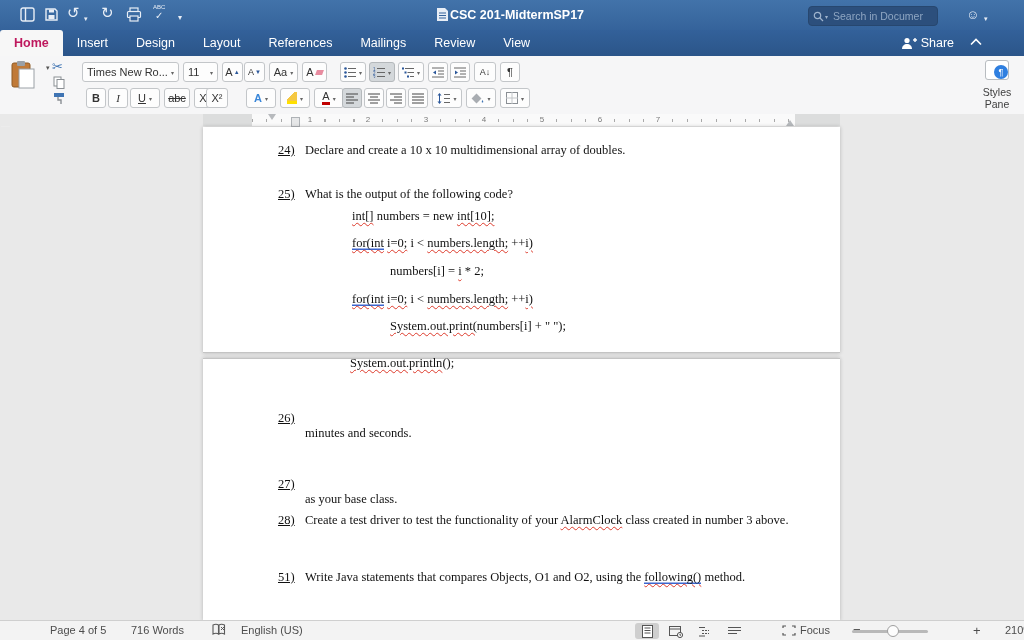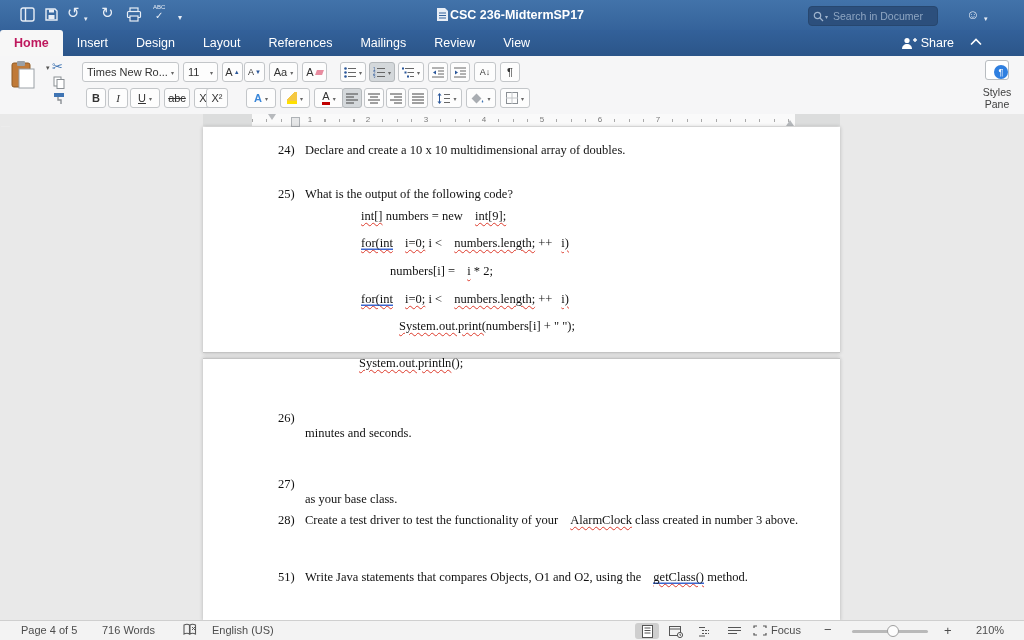--- a/index.html
+++ b/index.html
@@ -55,29 +55,29 @@
         transform:rotate(90deg);background:#ececec;}
   .tri-down{width:0;height:0;border-left:4px solid transparent;border-right:4px solid transparent;
             border-top:6px solid #b7babd;}
   .tri-up{width:0;height:0;border-left:4px solid transparent;border-right:4px solid transparent;
             border-bottom:6px solid #b7babd;}
   
   .docarea{position:absolute;left:0;top:127px;width:1024px;height:493px;background:#e9e9e9;}
   .page{position:absolute;left:203px;width:637px;background:#fff;box-shadow:0 0 4px rgba(0,0,0,.22);}
   .doctext{font-family:"Liberation Serif","DejaVu Serif",serif;font-size:12.5px;color:#111;line-height:15px;}
   .qrow{position:absolute;left:278px;white-space:nowrap;}
-  .qnum{display:inline-block;width:27px;}
+  .qnum{display:inline-block;width:27px;text-decoration:underline;}
   .codeline{position:absolute;white-space:nowrap;}
   .sp{text-decoration-line:underline;text-decoration-style:wavy;text-decoration-color:#dd3b2c;
-      text-decoration-thickness:1px;text-underline-offset:2px;margin-left:9px;}
+      text-decoration-thickness:1px;text-underline-offset:2px;}
   .gb{box-shadow:inset 0 -1.5px 0 #3b66cf;}
   
   .statusbar{position:absolute;left:0;top:620px;width:1024px;height:20px;background:#f3f3f3;
              border-top:1px solid #cfcfcf;font-size:11px;color:#4d4d4d;}
-  .sitem{position:absolute;top:3px;}
+  .sitem{position:absolute;top:3px;margin-left:29px;}
   .viewbtn{position:absolute;top:2px;width:24px;height:16px;display:flex;align-items:center;
            justify-content:center;border-radius:3px;}
   .viewbtn.sel{background:#cfcfcf;}
   .ztrack{position:absolute;top:9px;left:852px;width:76px;height:3px;background:#b9b9b9;border-radius:2px;}
   .zthumb{position:absolute;top:-5px;left:35px;width:12px;height:12px;border-radius:50%;
           background:#fdfdfd;border:1px solid #9f9f9f;box-sizing:border-box;}
   svg{display:block;}
 </style>
 </head>
 <body>
@@ -113,21 +113,21 @@
   <span class="tbar-ic" style="left:178px;top:10px;font-size:8px">▾</span>
 
   <span class="tbar-ic" style="left:436px;top:7px">
     <svg width="13" height="15" viewBox="0 0 13 15">
         <path d="M1 1h8l3 3v10H1z" fill="#e8eef6"></path>
         <line x1="3" y1="6" x2="10" y2="6" stroke="#35639b"></line>
         <line x1="3" y1="8.5" x2="10" y2="8.5" stroke="#35639b"></line>
         <line x1="3" y1="11" x2="10" y2="11" stroke="#35639b"></line>
       </svg>
   </span>
-  <span class="doc-title">CSC 236-MidtermSP17</span>
+  <span class="doc-title">CSC 201-MidtermSP17</span>
 
   <span class="searchbox">
     <svg width="11" height="11" viewBox="0 0 11 11">
         <circle cx="4.5" cy="4.5" r="3.2" fill="none" stroke="#9fb4cd" stroke-width="1.2"></circle>
         <line x1="7" y1="7" x2="10" y2="10" stroke="#9fb4cd" stroke-width="1.2"></line>
       </svg>
     <span style="font-size:6px;color:#9fb4cd;margin:0 3px 0 1px">▾</span>
     <input readonly="" placeholder="Search in Document" style="">
   </span>
   <span class="tbar-ic" style="left:966px;top:7px;font-size:13px">☺</span>
@@ -432,21 +432,21 @@
 
   <div class="doctext">
     <div class="qrow" style="top:16px">
       <span class="qnum">24)</span><span>Declare and create a 10 x 10 multidimensional array of doubles.</span>
     </div>
     <div class="qrow" style="top:60px">
       <span class="qnum">25)</span><span>What is the output of the following code?</span>
     </div>
 
     <div class="codeline" style="left:352px;top:82px">
-      <span class="sp">int[]</span><span> numbers = new </span><span class="sp">int[9];</span>
+      <span class="sp">int[]</span><span> numbers = new </span><span class="sp">int[10];</span>
     </div>
     <div class="codeline" style="left:352px;top:109px">
       <span class="sp gb">for(int</span><span> </span><span class="sp">i=0;</span><span> i &lt; </span><span class="sp">numbers.length;</span><span> ++</span><span class="sp">i)</span>
     </div>
     <div class="codeline" style="left:390px;top:137px">
       <span>numbers[i] = </span><span class="sp">i</span><span> * 2;</span>
     </div>
     <div class="codeline" style="left:352px;top:165px">
       <span class="sp gb">for(int</span><span> </span><span class="sp">i=0;</span><span> i &lt; </span><span class="sp">numbers.length;</span><span> ++</span><span class="sp">i)</span>
     </div>
@@ -462,21 +462,21 @@
       <div style="margin-left:27px"><br><span>minutes and seconds.</span></div>
     </div>
     <div class="qrow" style="top:350px;white-space:normal;width:540px">
       <span class="qnum" style="float:left">27)</span>
       <div style="margin-left:27px"><br><span>as your base class.</span></div>
     </div>
     <div class="qrow" style="top:386px">
       <span class="qnum">28)</span><span>Create a test driver to test the functionality of your </span><span class="sp">AlarmClock</span><span> class created in number 3 above.</span>
     </div>
     <div class="qrow" style="top:443px">
-      <span class="qnum">51)</span><span>Write Java statements that compares Objects, O1 and O2, using the </span><span class="sp gb">getClass()</span><span> method.</span>
+      <span class="qnum">51)</span><span>Write Java statements that compares Objects, O1 and O2, using the </span><span class="sp gb">following()</span><span> method.</span>
     </div>
   </div>
 </div>
 
 <div class="statusbar">
   <span class="sitem" style="left:21px">Page 4 of 5</span>
   <span class="sitem" style="left:102px">716 Words</span>
   <span class="sitem" style="left:183px;top:2px">
     <svg width="15" height="14" viewBox="0 0 15 14">
         <path d="M1 2c2-1 4-1 5.5 0v9C5 10 3 10 1 11zM12.5 2c-2-1-4-1-5.5 0v9c1.5-1 3.5-1 5.5 0z" fill="none" stroke="#5a5a5a" stroke-width="1.1"></path>

